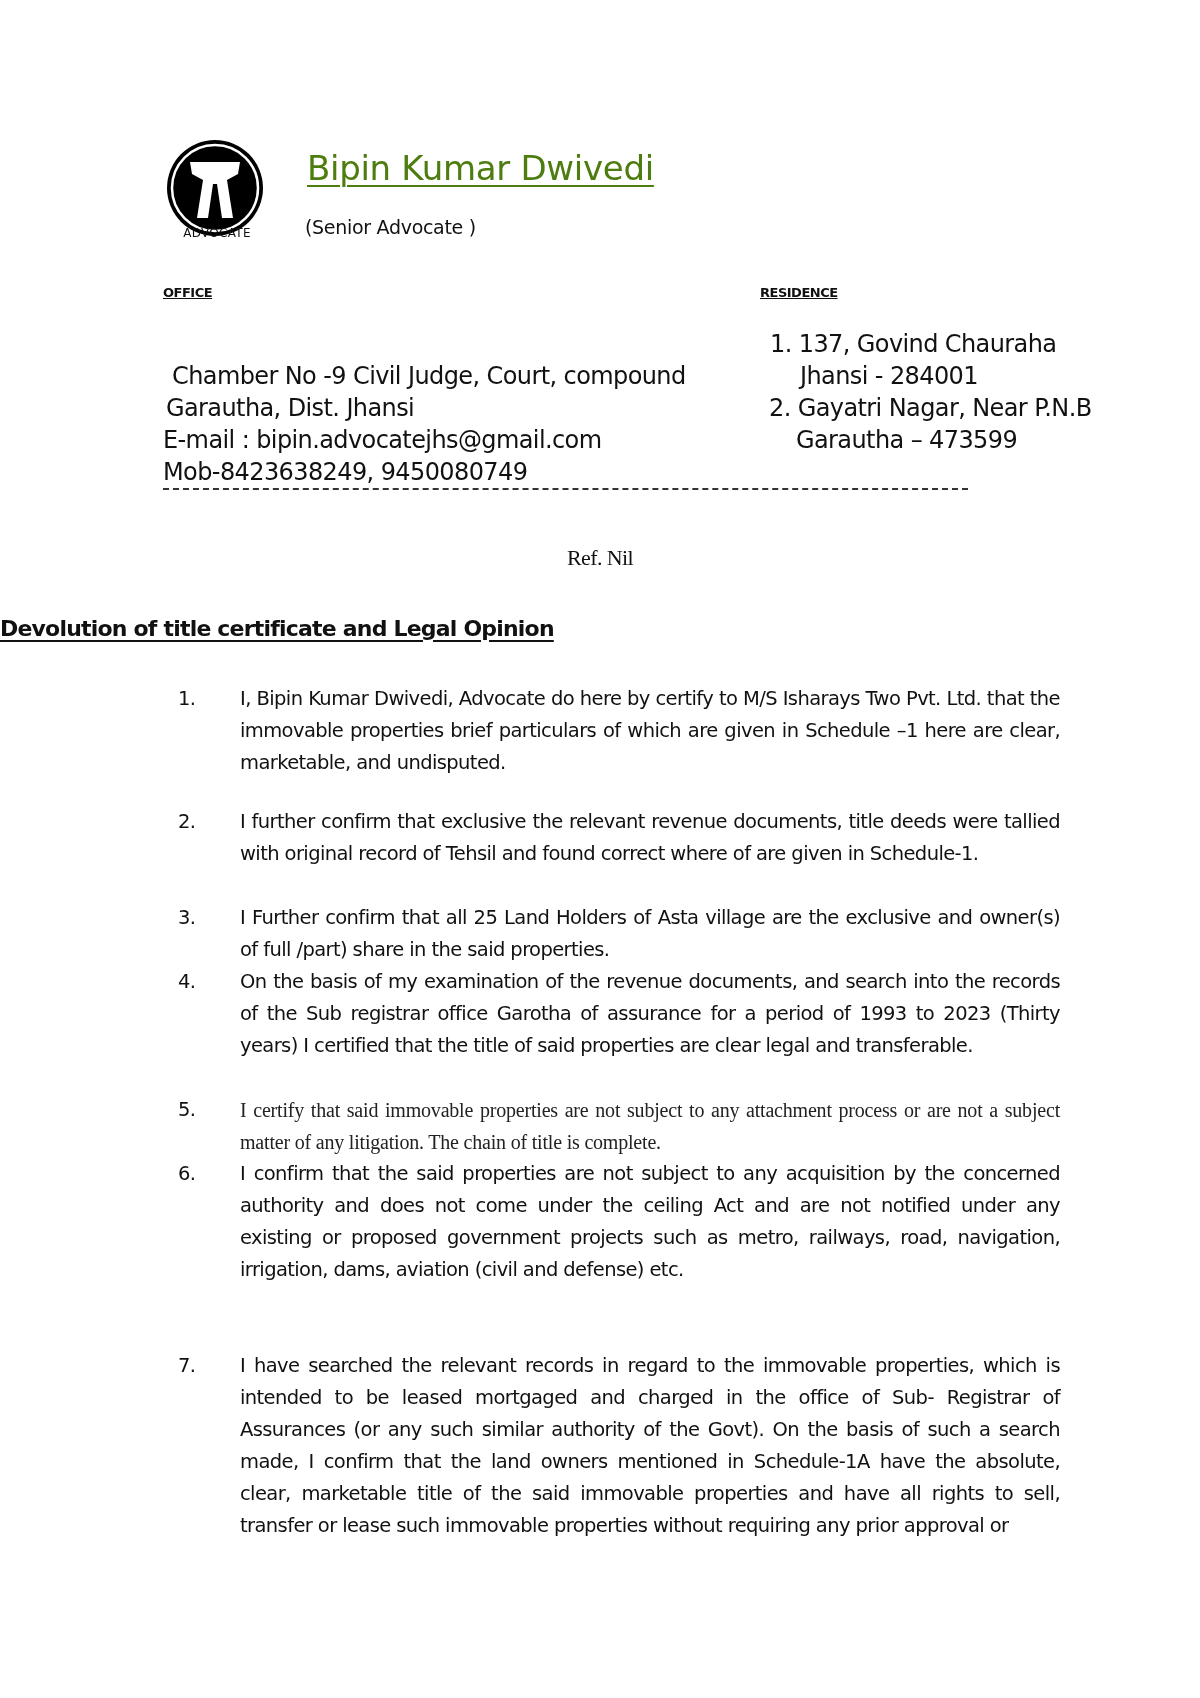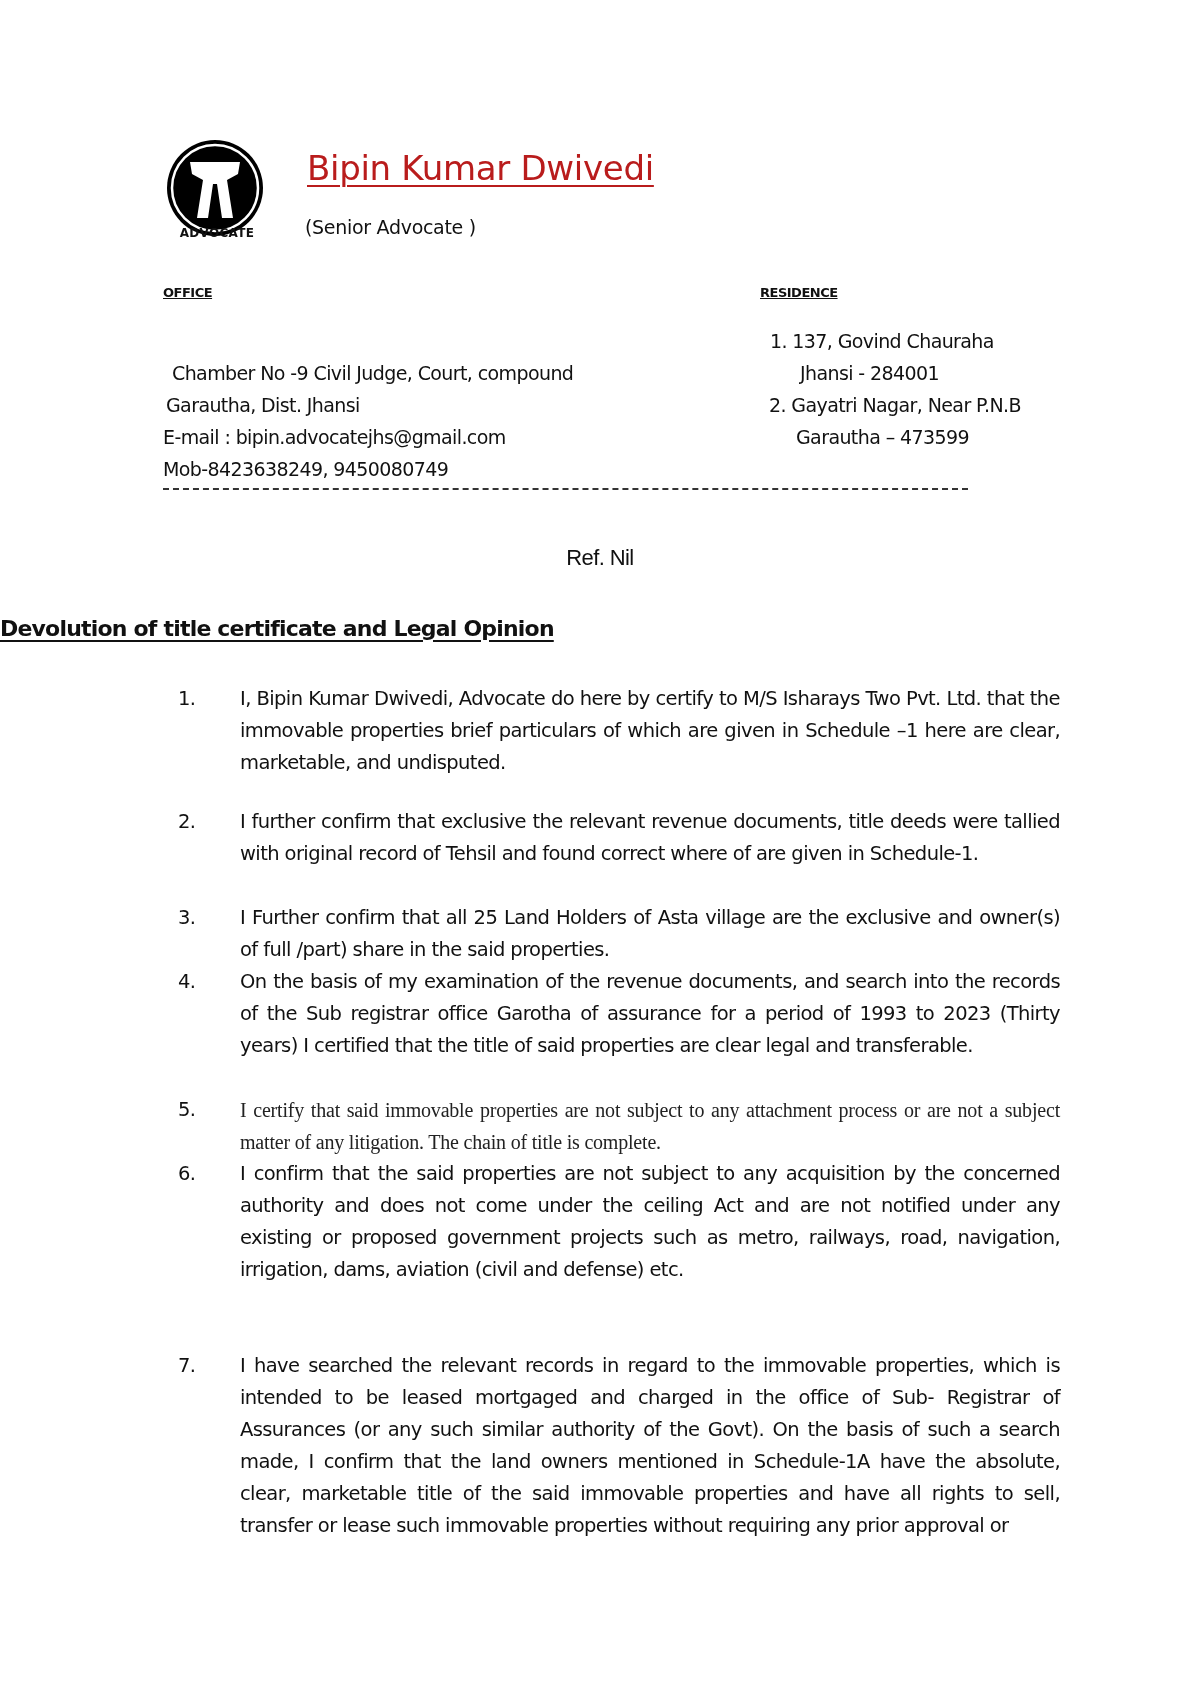--- a/index.html
+++ b/index.html
@@ -1,27 +1,27 @@
 <!DOCTYPE html>
 <html><head>
 <meta charset="utf-8">
 <style>
   html, body { margin:0; padding:0; background:#ffffff; }
   body { width:1200px; height:1698px; position:relative; overflow:hidden; color:#111; font-family:"Liberation Sans", sans-serif; }
   .abs { position:absolute; }
   .logo { left:165px; top:138px; width:100px; height:100px; }
-  .logo-label { left:162px; top:226px; width:110px; text-align:center; font-family:"DejaVu Sans", sans-serif; font-weight:bold; font-size:12px; letter-spacing:0.3px; color:#111; }
-  .name { left:307px; top:148px; font-size:34px; text-decoration:underline; text-decoration-thickness:2px; text-underline-offset:5px; color:#b91c1c; font-family:"DejaVu Sans", sans-serif; letter-spacing:-0.3px; }
+  .logo-label { left:162px; top:226px; width:110px; text-align:center; font-family:"DejaVu Sans", sans-serif; font-weight:normal; font-size:12px; letter-spacing:0.3px; color:#111; }
+  .name { left:307px; top:148px; font-size:34px; text-decoration:underline; text-decoration-thickness:2px; text-underline-offset:5px; color:#4d7c0f; font-family:"DejaVu Sans", sans-serif; letter-spacing:-0.3px; }
   .subtitle { left:305px; top:216px; font-size:19px; font-family:"DejaVu Sans", sans-serif; letter-spacing:-0.3px; }
   .hdr-label { font-size:13px; font-weight:bold; text-decoration:underline; font-family:"DejaVu Sans", sans-serif; letter-spacing:-0.5px; }
   .office-label { left:163px; top:285px; }
   .res-label { left:712px; top:285px;margin-left:48px; }
-  .line { font-size:19px; font-family:"DejaVu Sans", sans-serif; letter-spacing:-0.6px; white-space:nowrap; }
+  .line { font-size:24px; font-family:"DejaVu Sans", sans-serif; letter-spacing:-0.6px; white-space:nowrap; }
   .divider { left:163px; top:488px; width:805px; border-top:2px dashed #333; height:0; }
-  .ref { left:0; width:1200px; top:545px; text-align:center; font-size:22px; font-family:Liberation Sans, sans-serif; letter-spacing:-0.6px; }
+  .ref { left:0; width:1200px; top:545px; text-align:center; font-size:22px; font-family:Liberation Serif, serif; letter-spacing:-0.6px; }
   .title { left:0; width:1200px; top:616px; text-align:left; font-size:22px; font-weight:bold; text-decoration:underline; text-underline-offset:4px; font-family:"DejaVu Sans", sans-serif; letter-spacing:-0.8px; }
   .item { left:178px; width:882px; font-size:19.5px; line-height:32px; font-family:"DejaVu Sans", sans-serif; letter-spacing:-0.6px; text-align:justify; }
   .item .num { position:absolute; left:0; top:0; width:30px; }
   .item .txt { margin-left:62px; display:block; }
   .item.serif { font-family:"Liberation Serif", serif; letter-spacing:-0.2px; font-size:20px; color:#222; }
   .item.serif .num { font-family:"DejaVu Sans", sans-serif; font-size:19.5px; color:#111; letter-spacing:-0.6px; }
 </style>
 </head>
 <body>
 

